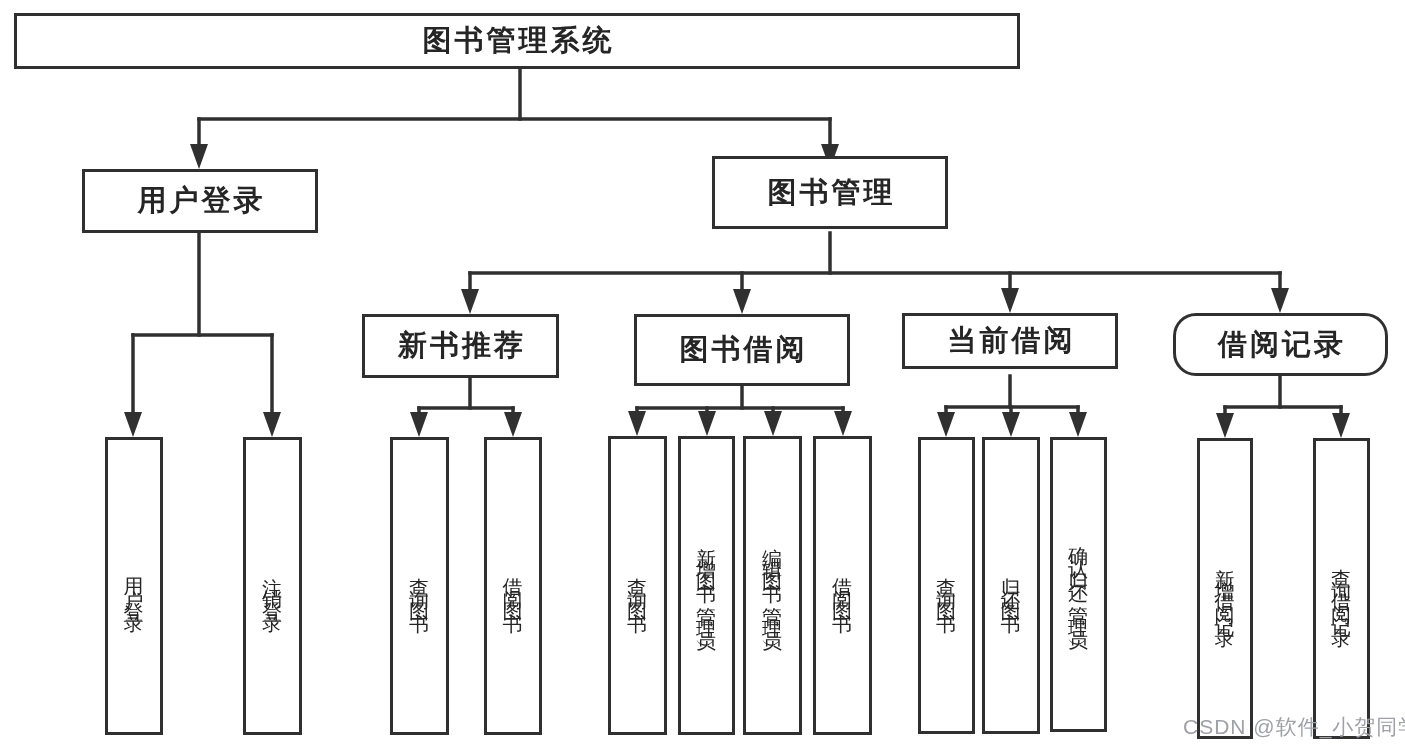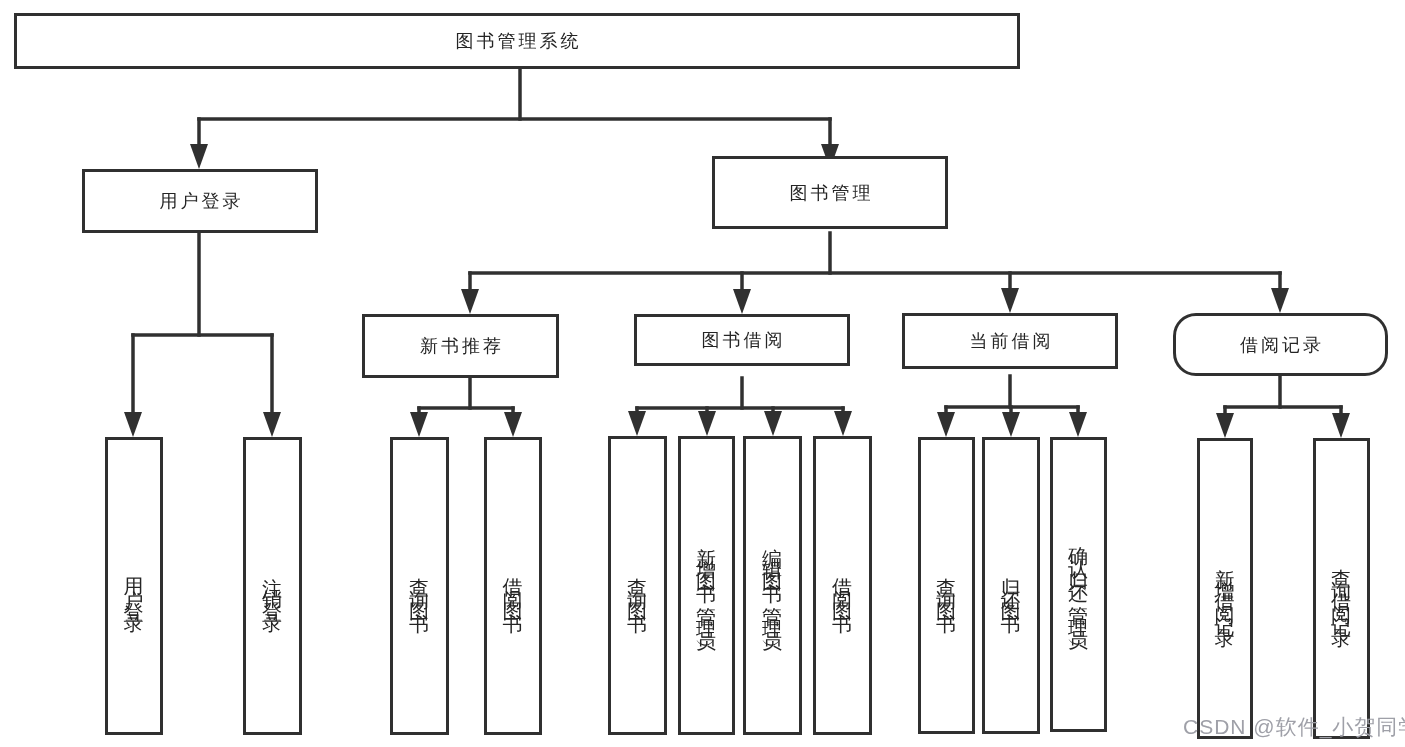--- a/index.html
+++ b/index.html
@@ -37,25 +37,26 @@
   .node-layer { position: absolute; left: 0; top: 0; z-index: 2; }
   .node {
     position: absolute;
     border: 3px solid var(--box-border);
     background: #fff;
     display: flex;
     align-items: center;
     justify-content: center;
   }
   .node.h span {
-    font-size: 18px;
+    font-size: 29px;
     letter-spacing: 3px;
     text-indent: 3px;
     white-space: nowrap;
     color: var(--text-color);
+    font-weight: bold;
   }
   .node.v span {
     writing-mode: vertical-rl;
     text-orientation: mixed;
     font-size: 20px;
     line-height: 1;
     letter-spacing: 12px;
     color: var(--text-color);
   }
   .watermark {
@@ -134,21 +135,21 @@
       </div>
       <div class="node h" style="left: 82px; top: 169px; width: 236px; height: 64px;">
         <span>用户登录</span>
       </div>
       <div class="node h" style="left: 712px; top: 156px; width: 236px; height: 73px;">
         <span>图书管理</span>
       </div>
       <div class="node h" style="left: 362px; top: 314px; width: 197px; height: 64px;">
         <span>新书推荐</span>
       </div>
-      <div class="node h" style="left: 634px; top: 314px; width: 216px; height: 52px;">
+      <div class="node h" style="left: 634px; top: 314px; width: 216px; height: 72px;">
         <span>图书借阅</span>
       </div>
       <div class="node h" style="left: 902px; top: 313px; width: 216px; height: 56px;">
         <span>当前借阅</span>
       </div>
       <div class="node h" style="left: 1173px; top: 313px; width: 215px; height: 63px; border-radius: 23px;">
         <span>借阅记录</span>
       </div>
       <div class="node v" style="left: 105px; top: 437px; width: 58px; height: 298px;">
         <span>用户登录</span>

